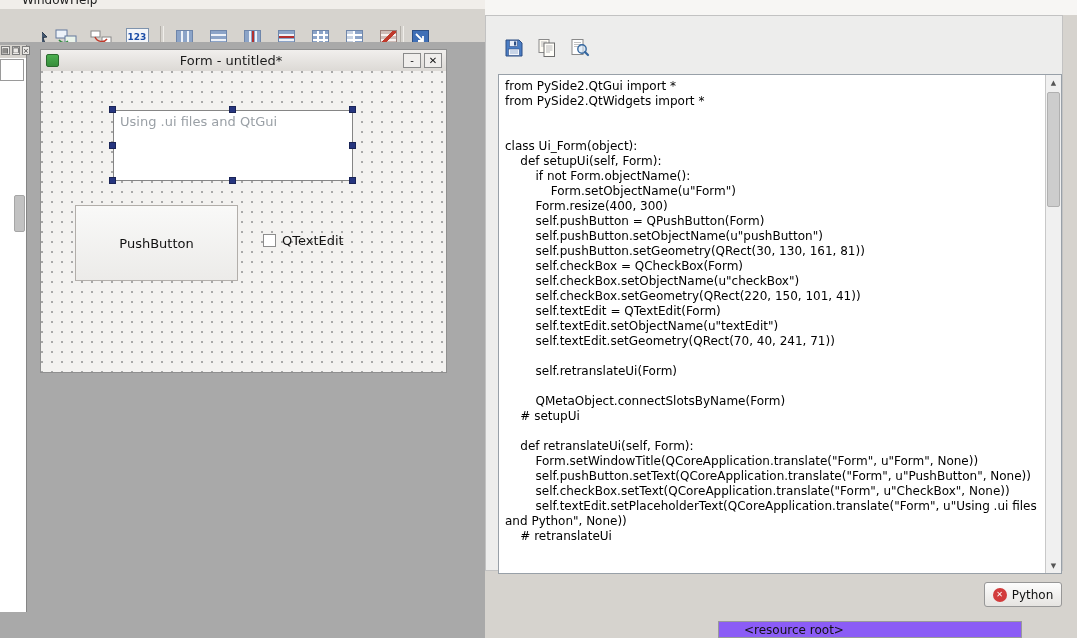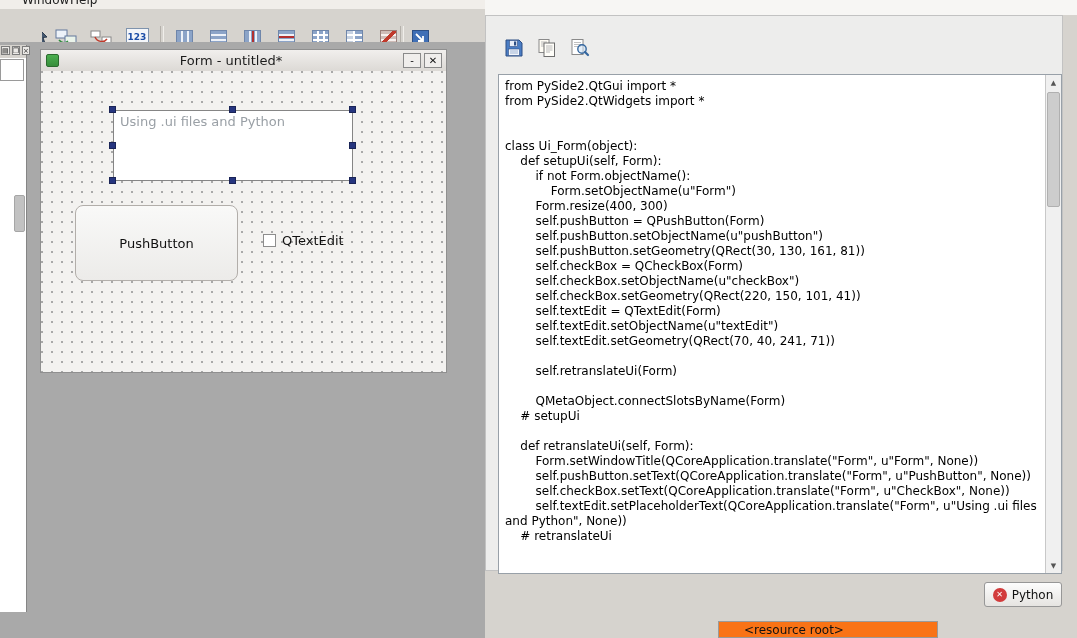--- a/index.html
+++ b/index.html
@@ -45,42 +45,42 @@
   .formtitle{height:21px;background:linear-gradient(#f1efed,#dcd9d5);border-bottom:1px solid #b5b2ae;display:flex;align-items:center;}
   .formicon{width:13px;height:13px;margin-left:5px;background:linear-gradient(#4caf50,#388e3c);border:1px solid #2c6b2f;border-radius:2px;box-sizing:border-box;}
   .ftitle{flex:1;text-align:center;font-size:13px;color:#1c1c1c;}
   .wbtn{width:18px;height:15px;border:1px solid #8a8a8a;background:#f0eeec;display:flex;align-items:center;justify-content:center;font-size:10px;line-height:1;margin-right:3px;box-sizing:border-box;color:#111;}
   .wclose{font-weight:bold;margin-right:4px;}
   .canvas{position:absolute;left:0;top:21px;right:0;bottom:0;background-color:#f3f2f0;
           background-image:radial-gradient(circle,#a9a9a9 1px,transparent 1.3px);
           background-size:10px 10px;background-position:6px 6px;}
   .textedit{position:absolute;left:72px;top:39px;width:240px;height:71px;background:#fff;border:1px solid #858585;box-sizing:border-box;padding:3px 6px;color:#9aa0a6;font-size:13px;}
   .handle{position:absolute;width:7px;height:7px;background:#26357f;border:1px solid #1a2457;box-sizing:border-box;}
-  .pushbtn{position:absolute;left:34px;top:134px;width:161px;height:74px;background:linear-gradient(#f9f9f8,#ecebe9);border:1px solid #b2aeaa;border-radius:8px;display:flex;align-items:center;justify-content:center;font-size:13px;color:#111;}
+  .pushbtn{position:absolute;left:34px;top:134px;width:161px;height:74px;background:linear-gradient(#f9f9f8,#ecebe9);border:1px solid #b2aeaa;border-radius:0;display:flex;align-items:center;justify-content:center;font-size:13px;color:#111;}
   .cbwrap{position:absolute;left:222px;top:160px;height:18px;display:flex;align-items:center;gap:6px;}
   .cbind{width:13px;height:13px;background:#fff;border:1px solid #8d8d8d;box-sizing:border-box;}
   .cblabel{font-size:13px;color:#111;}
 
   
   .dialog{left:485px;top:15px;width:578px;height:556px;background:#ededec;border:1px solid #c2c2c2;box-sizing:border-box;}
   .dlgtool{position:absolute;top:18px;width:28px;height:28px;display:flex;align-items:center;justify-content:center;}
   .codebox{position:absolute;left:12px;top:58px;width:564px;height:500px;background:#fff;border:1px solid #98a0a8;box-sizing:border-box;}
   .codepre{position:absolute;left:0;top:0;right:16px;bottom:0;margin:0;padding:4px 2px 4px 6px;
            font-family:"DejaVu Sans","Liberation Sans",sans-serif;font-size:12px;line-height:15px;
            white-space:pre-wrap;overflow:hidden;color:#000;}
   .vscroll{position:absolute;right:0;top:0;bottom:0;width:16px;background:#f0f0f0;border-left:1px solid #c8c8c8;box-sizing:border-box;}
   .scrollbtn{position:absolute;left:0;width:15px;height:15px;display:flex;align-items:center;justify-content:center;font-size:7px;color:#555;}
   .up{top:0;} .down{bottom:0;}
   .thumb{position:absolute;left:1px;top:17px;width:13px;height:115px;background:#cdcdcd;border:1px solid #b0b0b0;border-radius:2px;box-sizing:border-box;}
   .closebtn{position:absolute;left:498px;top:566px;width:78px;height:25px;background:linear-gradient(#fdfdfd,#e6e4e1);border:1px solid #979797;border-radius:3px;display:flex;align-items:center;justify-content:center;gap:5px;font-size:12px;box-sizing:border-box;color:#111;}
   .closeicon{width:14px;height:14px;border-radius:50%;background:#d23b3b;color:#fff;font-size:8px;font-weight:bold;display:flex;align-items:center;justify-content:center;}
 
   
   .bottomstrip{left:485px;top:613px;width:592px;height:25px;background:#d6d3ce;}
-  .resbox{left:718px;top:621px;width:220px;height:17px;background:#f97316;border:1px solid #9a9a9a;box-sizing:border-box;font-size:12px;padding-left:25px;display:flex;align-items:center;color:#111;}
+  .resbox{left:718px;top:621px;width:304px;height:17px;background:#8b5cf6;border:1px solid #9a9a9a;box-sizing:border-box;font-size:12px;padding-left:25px;display:flex;align-items:center;color:#111;}
 </style>
 </head>
 <body>
 
 <div>
 
   <div class="abs menubar">
     <span class="mtext" style="left:22px">Window</span>
     <span class="mtext" style="left:70px">Help</span>
   </div>
@@ -159,21 +159,21 @@
   </div>
 
   <div class="abs formwin">
     <div class="formtitle">
       <span class="formicon"></span>
       <span class="ftitle">Form - untitled*</span>
       <span class="wbtn">-</span>
       <span class="wbtn wclose">✕</span>
     </div>
     <div class="canvas">
-      <div class="textedit">Using .ui files and Python</div>
+      <div class="textedit">Using .ui files and QtGui</div>
       <i class="handle" style="left:68px;top:35px"></i>
       <i class="handle" style="left:188px;top:35px"></i>
       <i class="handle" style="left:308px;top:35px"></i>
       <i class="handle" style="left:68px;top:71px"></i>
       <i class="handle" style="left:308px;top:71px"></i>
       <i class="handle" style="left:68px;top:106px"></i>
       <i class="handle" style="left:188px;top:106px"></i>
       <i class="handle" style="left:308px;top:106px"></i>
       <div class="pushbtn">PushButton</div>
       <div class="cbwrap">

